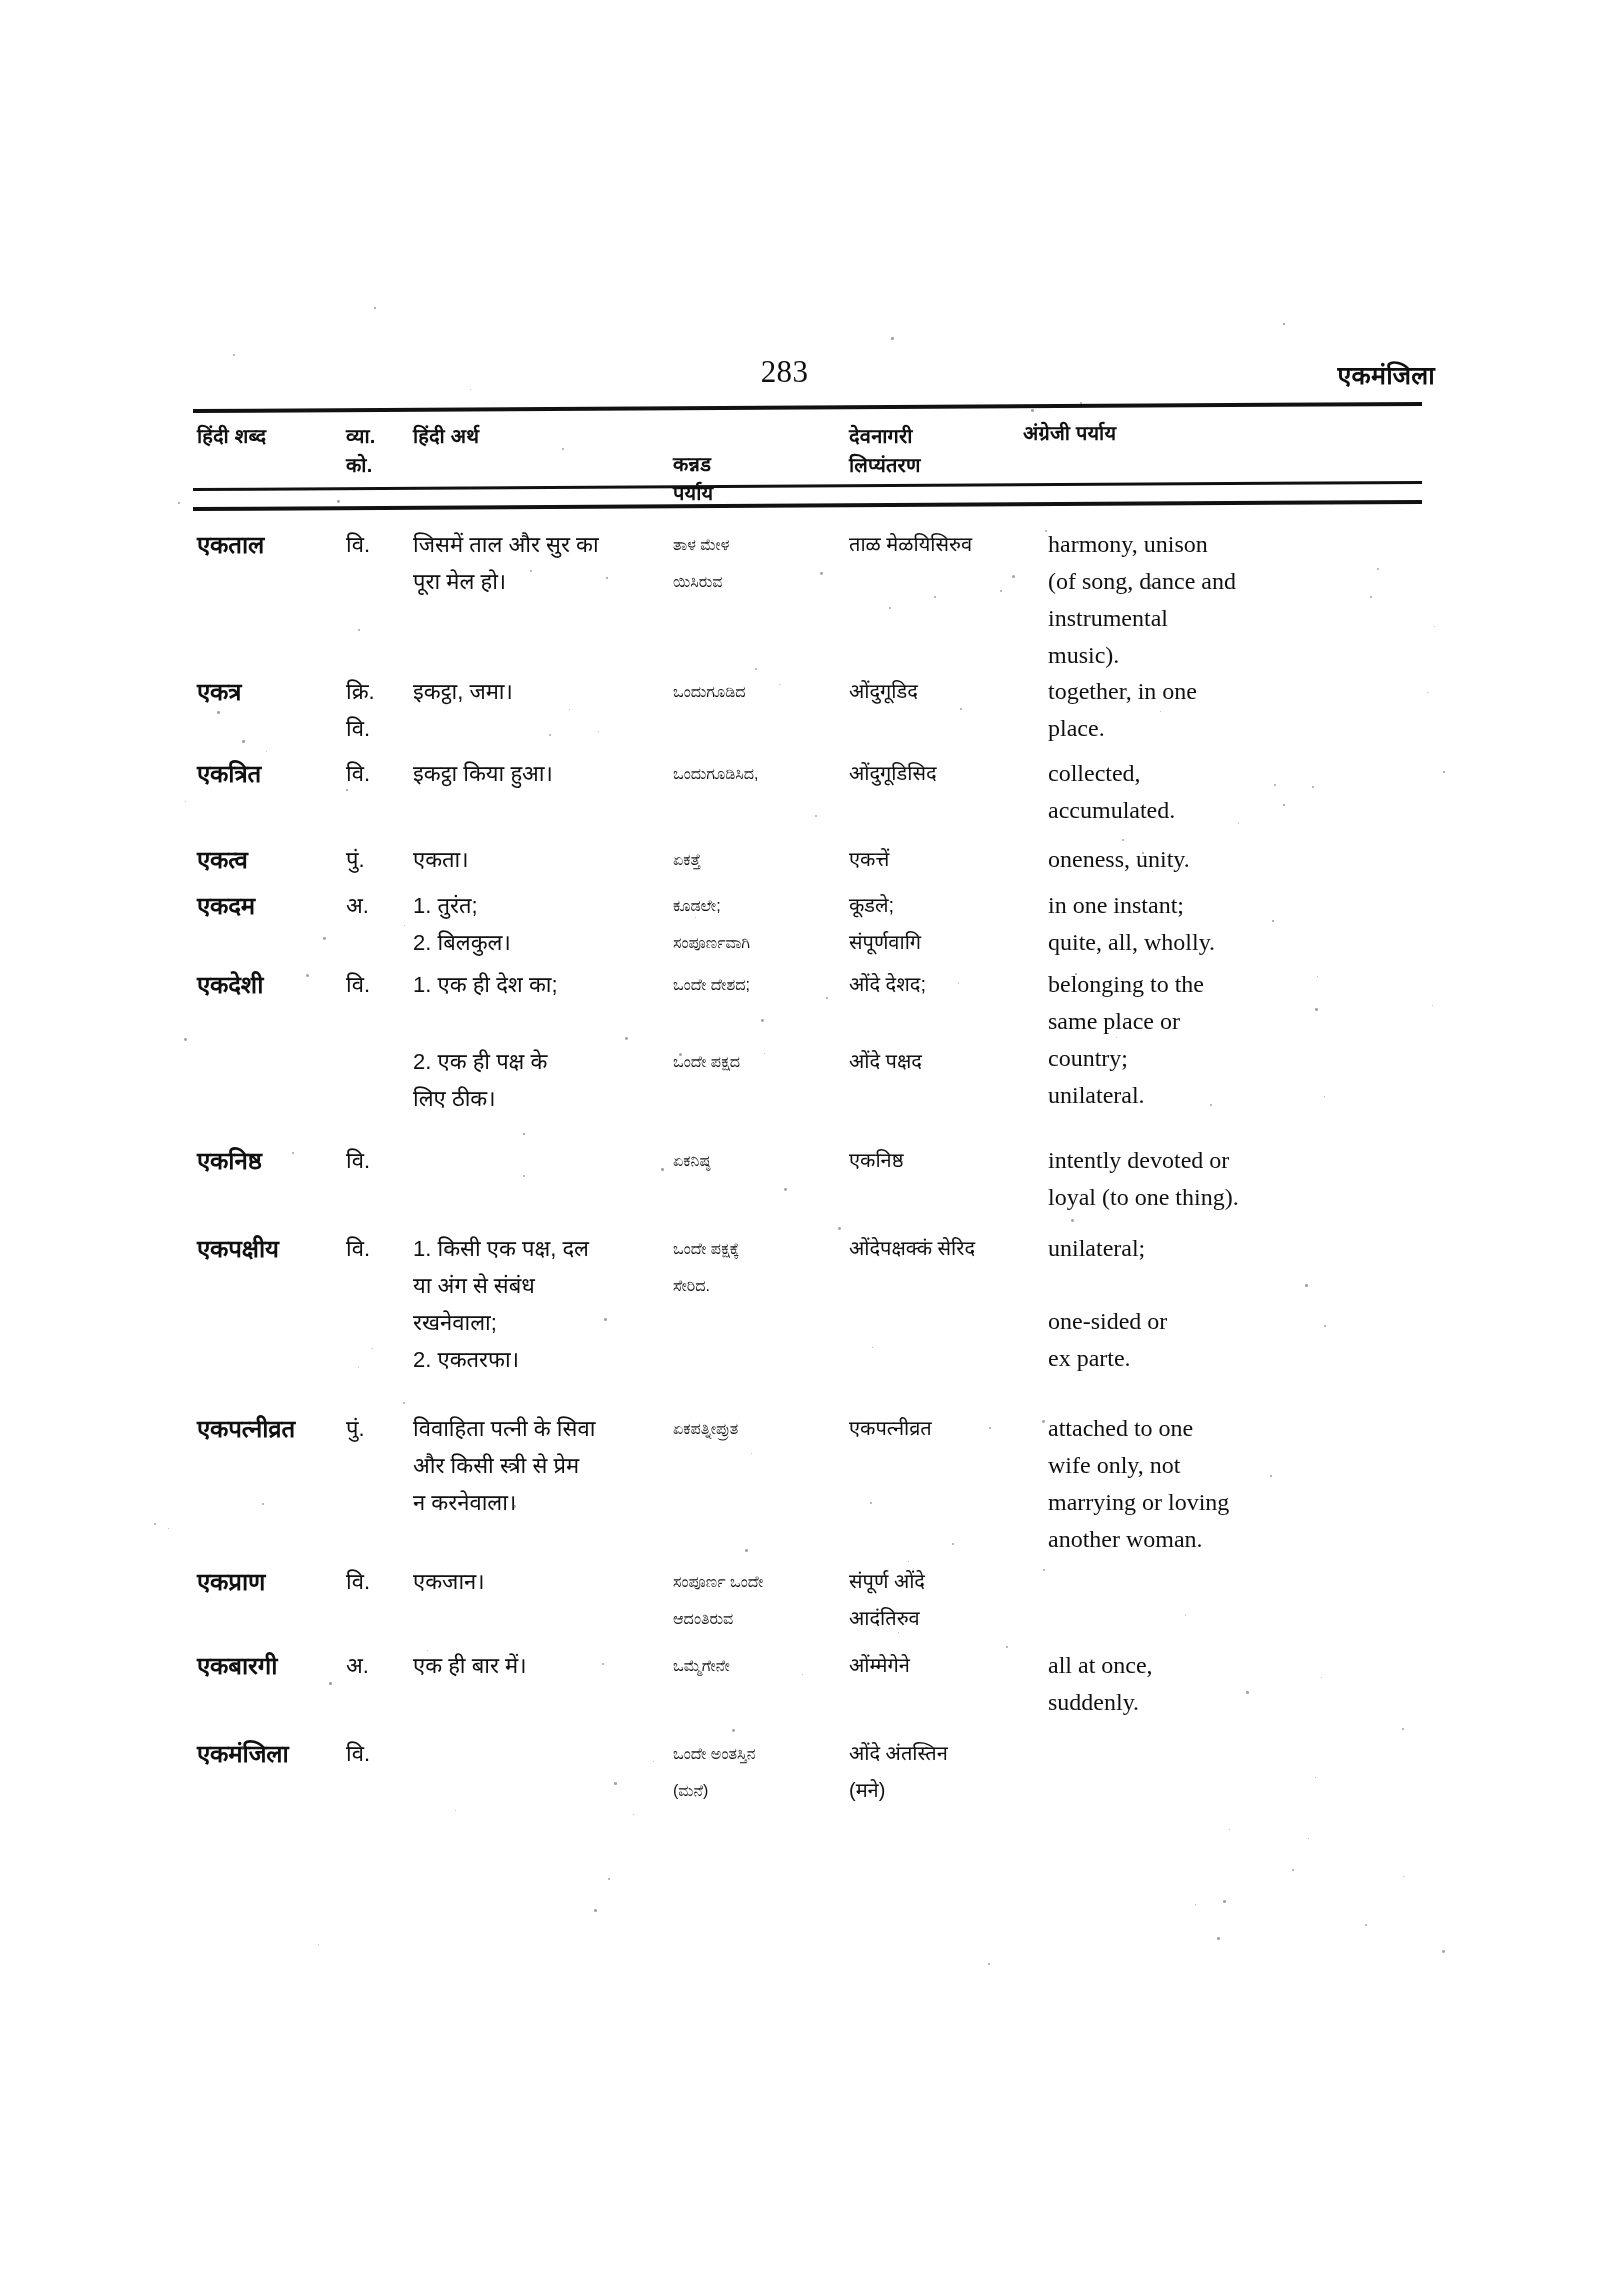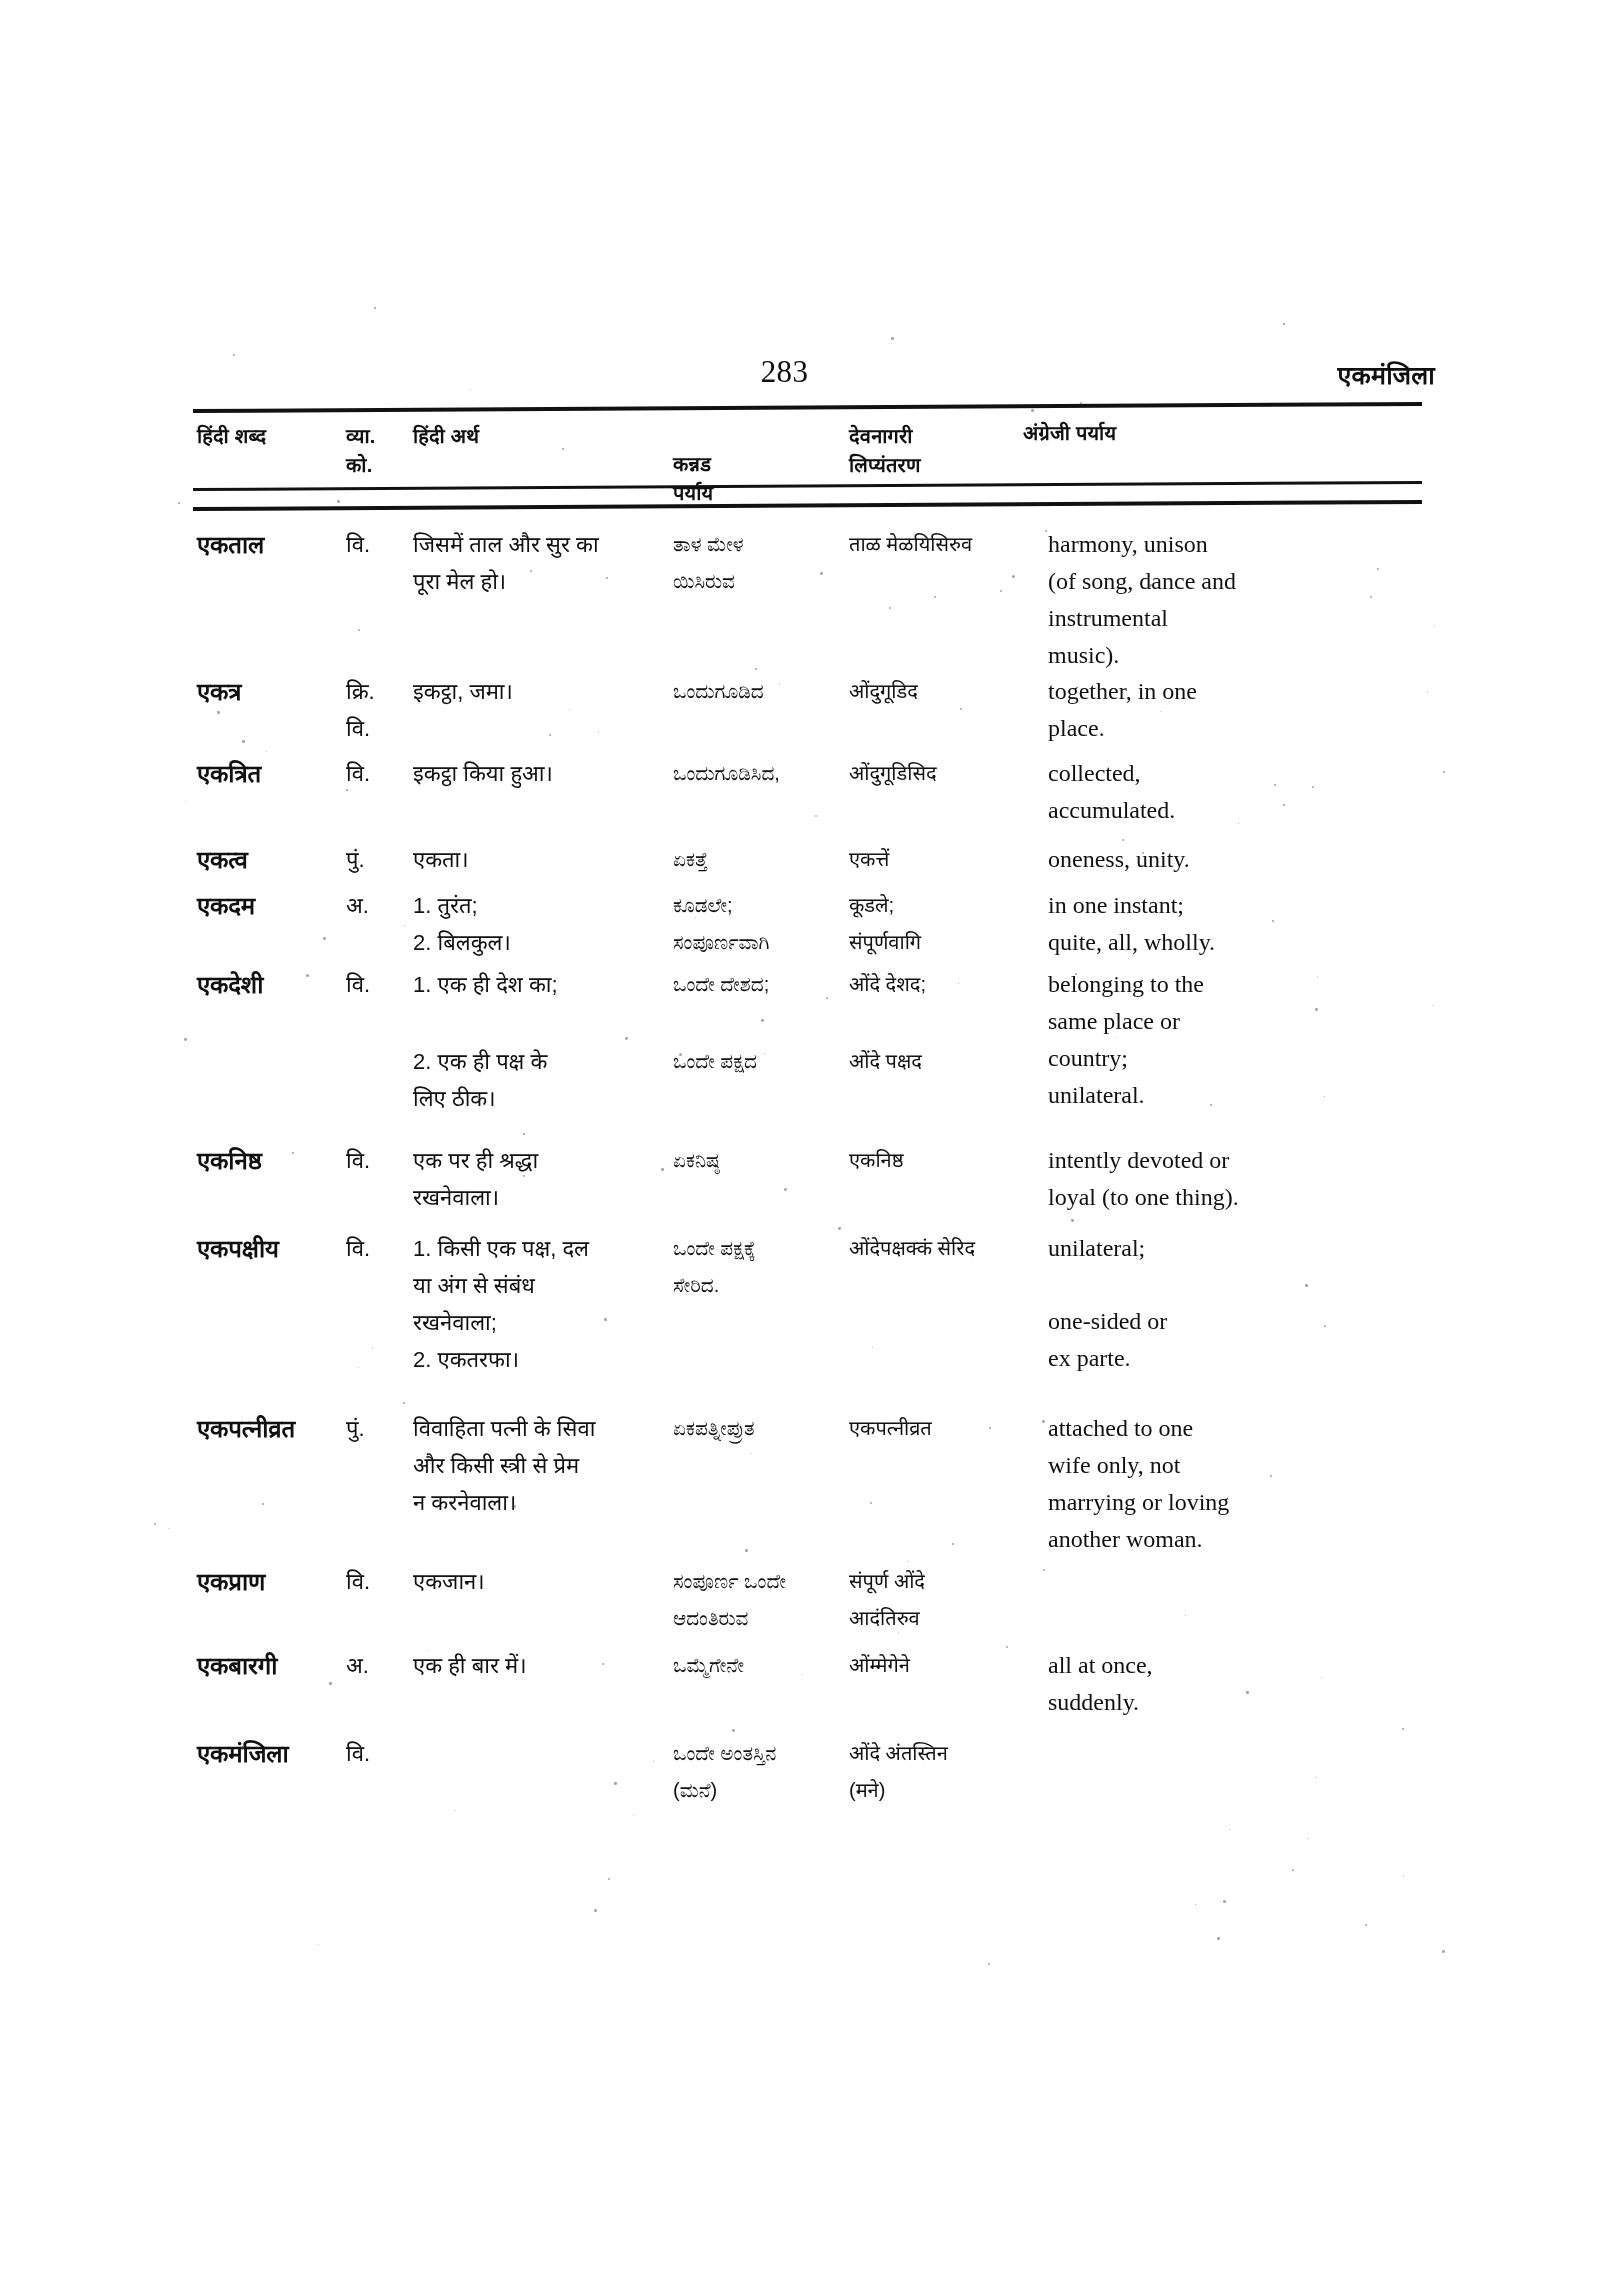--- a/index.html
+++ b/index.html
@@ -121,21 +121,21 @@
   }
   .c-mean {
     left: 413px; width: 253px;
     font-family: "Liberation Sans", "DejaVu Sans", sans-serif;
     font-size: 22px; font-weight: 400;
     line-height: 37px;
   }
   .c-kan {
     left: 673px; width: 184px;
     font-family: "Liberation Sans", "DejaVu Sans", sans-serif;
-    font-size: 20px; font-weight: 400;
+    font-size: 16px; font-weight: 400;
     line-height: 37px;
   }
   .c-dev {
     left: 849px; width: 191px;
     font-family: "Liberation Sans", "DejaVu Sans", sans-serif;
     font-size: 20px; font-weight: 400;
     line-height: 37px;
   }
   .c-eng {
     left: 1048px; width: 291px;
@@ -234,22 +234,20 @@
       </div>
       <div class="row" style="height: 99px;">
         <div class="cell c-mean">2. एक ही पक्ष के
 लिए ठीक।</div>
         <div class="cell c-kan">ಒಂದೇ ಪಕ್ಷದ</div>
         <div class="cell c-dev">ओंदे पक्षद</div>
       </div>
       <div class="row" style="height: 88px;">
         <div class="cell c-word">एकनिष्ठ</div>
         <div class="cell c-gram">वि.</div>
-        <div class="cell c-mean">एक पर ही श्रद्धा
-रखनेवाला।</div>
         <div class="cell c-kan">ಏಕನಿಷ್ಠ</div>
         <div class="cell c-dev">एकनिष्ठ</div>
         <div class="cell c-eng">intently devoted or
 loyal (to one thing).</div>
       </div>
       <div class="row" style="height: 73px;">
         <div class="cell c-word">एकपक्षीय</div>
         <div class="cell c-gram">वि.</div>
         <div class="cell c-mean">1. किसी एक पक्ष, दल
 या अंग से संबंध

